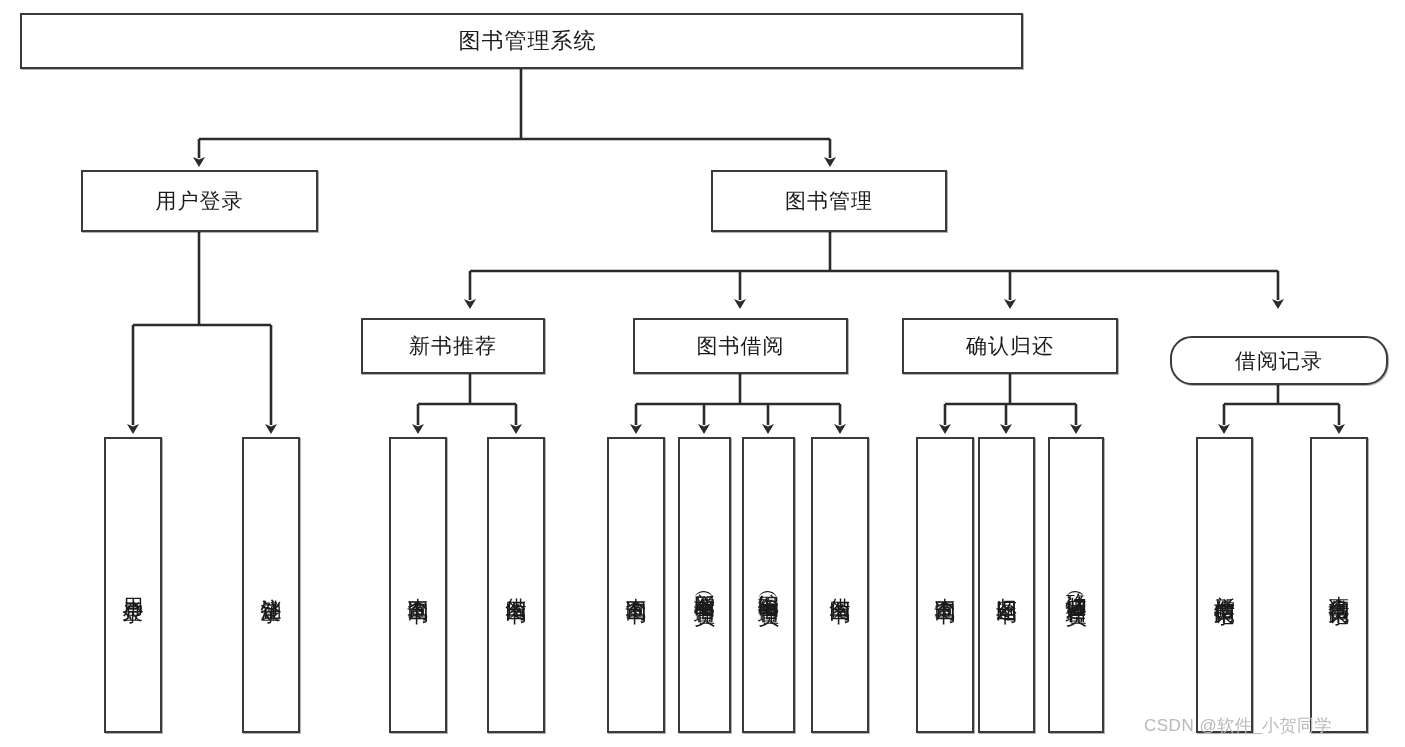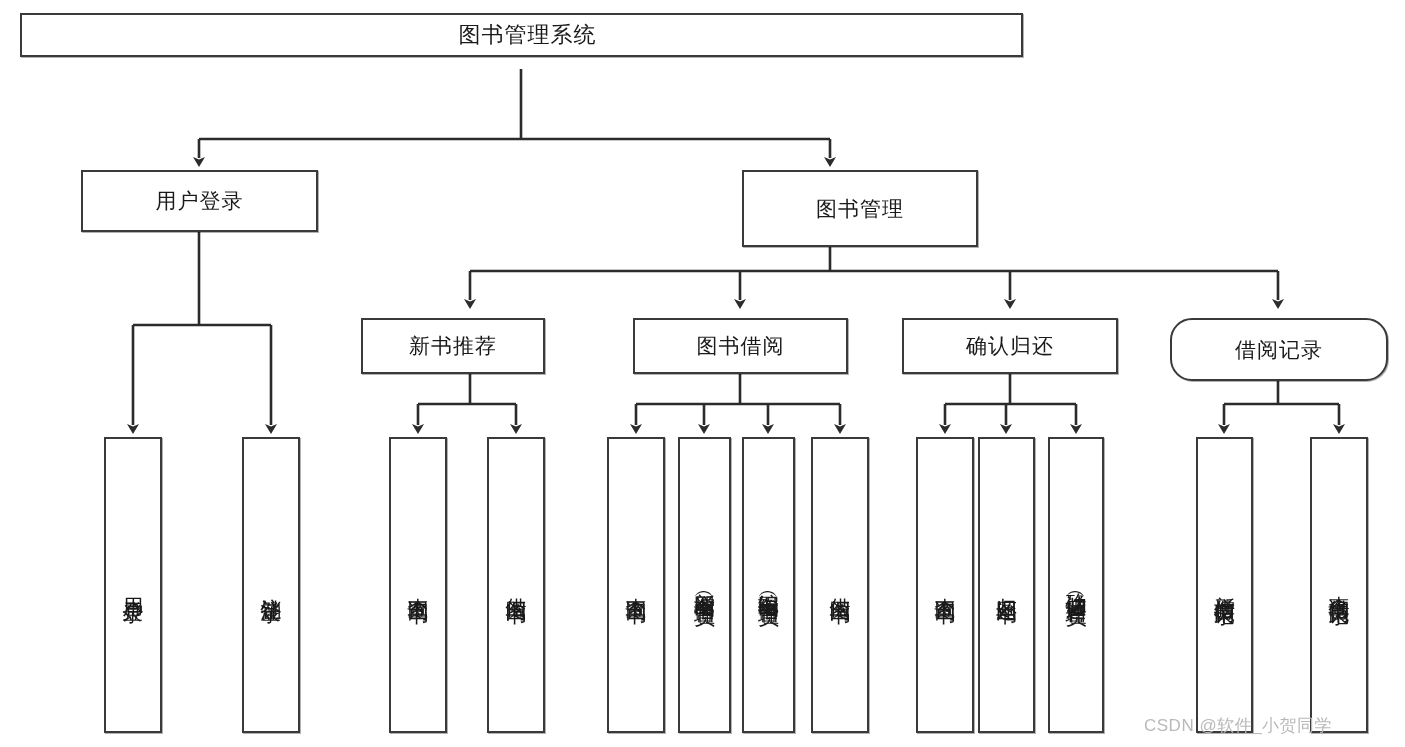--- a/index.html
+++ b/index.html
@@ -118,41 +118,41 @@
       <path d="M1006,404 L1006,425" marker-end="url(#arrow)"></path>
       <path d="M1076,404 L1076,425" marker-end="url(#arrow)"></path>
 
       <path d="M1278,374 L1278,404"></path>
       <path d="M1224,404 L1339,404"></path>
       <path d="M1224,404 L1224,425" marker-end="url(#arrow)"></path>
       <path d="M1339,404 L1339,425" marker-end="url(#arrow)"></path>
     </g>
   </svg>
 
-  <div class="node horiz root" style="left:20px; top:13px; width:1003px; height:44px;padding-left:12px;">
+  <div class="node horiz root" style="left:20px; top:13px; width:1003px; height:56px;padding-left:12px;">
     <span>图书管理系统</span>
   </div>
 
   <div class="node horiz" style="left:81px; top:170px; width:237px; height:62px;">
     <span>用户登录</span>
   </div>
-  <div class="node horiz" style="left:742px; top:170px; width:236px; height:77px;">
+  <div class="node horiz" style="left:711px; top:170px; width:236px; height:62px;">
     <span>图书管理</span>
   </div>
 
   <div class="node horiz" style="left:361px; top:318px; width:184px; height:56px;">
     <span>新书推荐</span>
   </div>
   <div class="node horiz" style="left:633px; top:318px; width:215px; height:56px;">
     <span>图书借阅</span>
   </div>
   <div class="node horiz" style="left:902px; top:318px; width:216px; height:56px;">
     <span>确认归还</span>
   </div>
-  <div class="node horiz" style="left:1170px; top:318px; width:218px; height:63px;border-radius:22px;">
+  <div class="node horiz" style="left:1170px; top:336px; width:218px; height:49px;border-radius:22px;">
     <span>借阅记录</span>
   </div>
 
   <div class="node vert" style="left:104px; top:437px; width:58px; height:296px;">
     <span class="vtext">用户登录</span>
   </div>
   <div class="node vert" style="left:242px; top:437px; width:58px; height:296px;">
     <span class="vtext">注销登录</span>
   </div>
 

